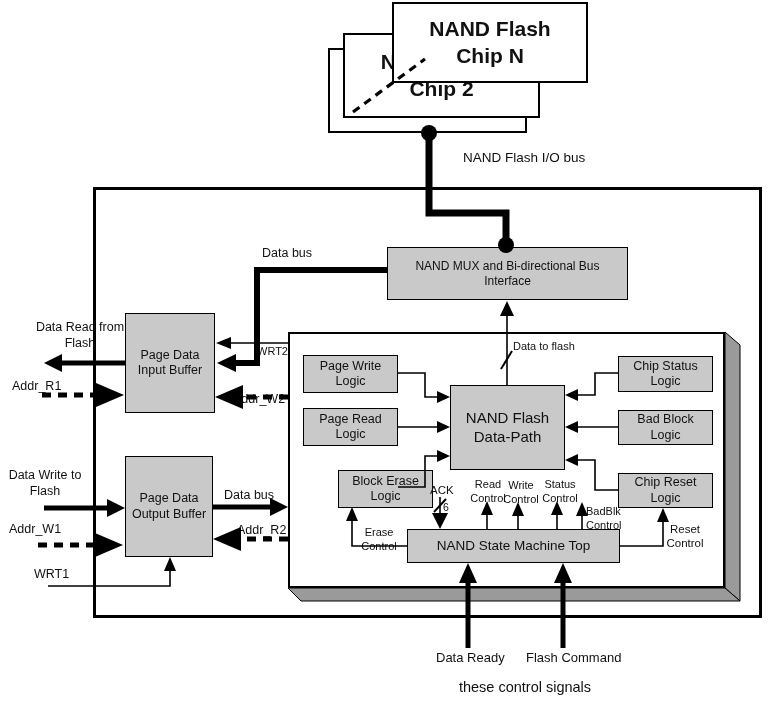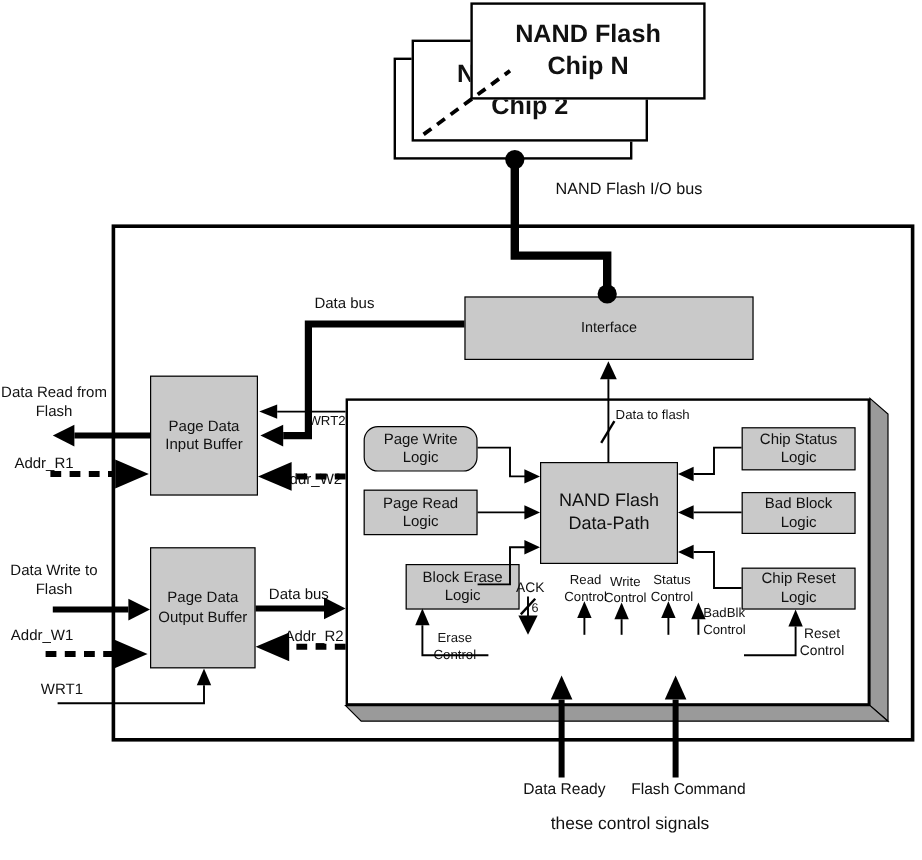--- a/index.html
+++ b/index.html
@@ -42,34 +42,35 @@
   <div class="chipbox" style="left:343px;top:33px;width:197px;height:85px;z-index:3;">
     <span>NAND Flash</span>
     <span>Chip 2</span>
   </div>
   <div class="chipbox" style="left:392px;top:2px;width:196px;height:81px;z-index:4;">
     <span>NAND Flash</span>
     <span>Chip N</span>
   </div>
 
   <div class="block" style="left:387px;top:247px;width:241px;height:53px;font-size:12px;">
+    <span>NAND MUX and Bi-directional Bus</span>
     <span>Interface</span>
   </div>
 
   <div class="block" style="left:125px;top:313px;width:90px;height:100px;">
     <span>Page Data</span>
     <span>Input Buffer</span>
   </div>
 
   <div class="block" style="left:125px;top:456px;width:88px;height:101px;">
     <span>Page Data</span>
     <span>Output Buffer</span>
   </div>
 
-  <div class="block" style="left:303px;top:355px;width:95px;height:38px;border-radius:12px;">
+  <div class="block" style="left:303px;top:355px;width:95px;height:38px;">
     <span>Page Write</span>
     <span>Logic</span>
   </div>
   <div class="block" style="left:303px;top:408px;width:95px;height:38px;">
     <span>Page Read</span>
     <span>Logic</span>
   </div>
   <div class="block" style="left:303px;top:470px;width:95px;height:38px;margin-left:35px;">
     <span>Block Erase</span>
     <span>Logic</span>
@@ -86,25 +87,28 @@
   <div class="block" style="left:618px;top:473px;width:95px;height:35px;">
     <span>Chip Reset</span>
     <span>Logic</span>
   </div>
 
   <div class="block" style="left:450px;top:385px;width:115px;height:85px;font-size:15px;">
     <span>NAND Flash</span>
     <span>Data-Path</span>
   </div>
 
+  <div class="block" style="left:407px;top:529px;width:213px;height:34px;font-size:13.5px;">
+    <span>NAND State Machine Top</span>
+  </div>
 
   <div class="lbl" style="left:463px;top:150px;font-size:13.5px;">NAND Flash I/O bus</div>
   <div class="lbl" style="left:262px;top:246px;">Data bus</div>
 
-  <div class="lbl2" style="left:0px;top:320px;width:90px;">
+  <div class="lbl2" style="left:0px;top:320px;width:90px;padding-left:35px;">
     <span>Data Read from</span>
     <span>Flash</span>
   </div>
   <div class="lbl" style="left:12px;top:379px;">Addr_R1</div>
 
   <div class="lbl2" style="left:0px;top:468px;width:90px;">
     <span>Data Write to</span>
     <span>Flash</span>
   </div>
   <div class="lbl" style="left:9px;top:522px;">Addr_W1</div>

